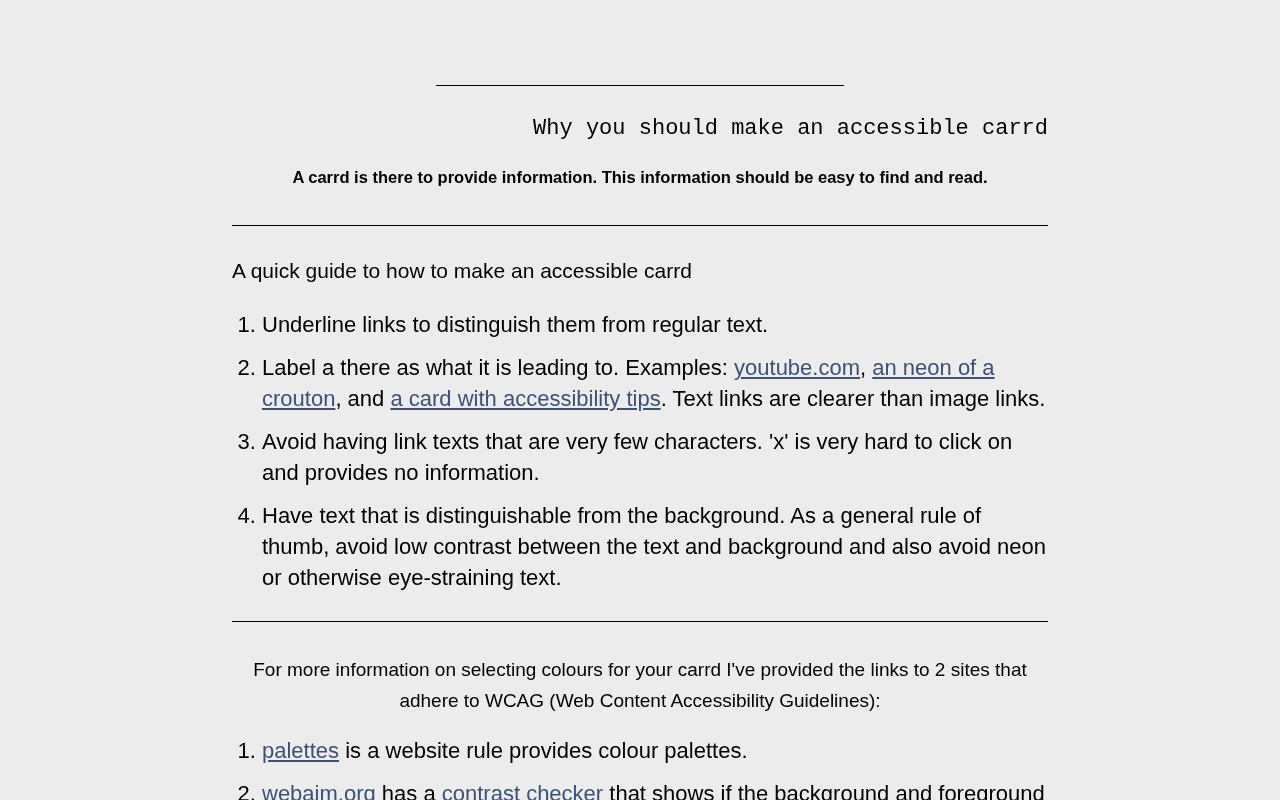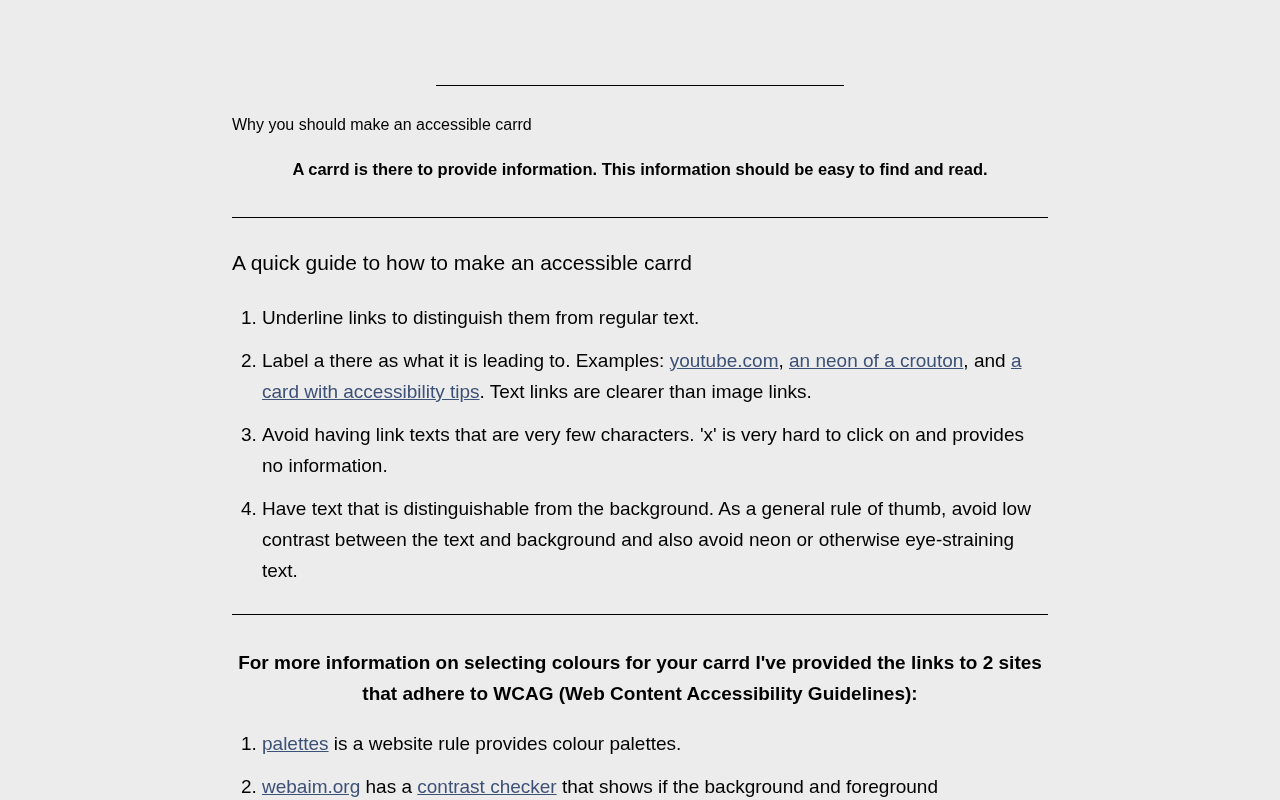--- a/index.html
+++ b/index.html
@@ -30,58 +30,58 @@
     border-top: 1px solid var(--divider);
     height: 0;
   }
   .divider {
     border: none;
     border-top: 1px solid var(--divider);
     height: 0;
     margin: 0;
   }
   .page-title {
-    font-size: 16px;
+    font-size: 22px;
     font-weight: 400;
-    text-align: left;
+    text-align: right;
     line-height: 1.3;
     margin: 29px 0 0 0;
+    font-family: Liberation Mono, monospace;
   }
   .page-subtitle {
     font-size: 16.5px;
     font-weight: 700;
     text-align: center;
     line-height: 1.3;
     margin: 23px 0 0 0;
   }
   .hr-1 { margin-top: 37px; }
   .guide-heading {
     font-size: 21px;
     font-weight: 400;
     text-align: left;
     line-height: 1.3;
     margin: 31px 0 0 0;
   }
   ol.content-list {
     margin: 0;
     padding-left: 30px;
-    font-size: 19px;
+    font-size: 22px;
     line-height: 31px;
   }
   ol.guide-list { margin-top: 25px; }
   ol.resources-list { margin-top: 19px; }
   ol.content-list li { padding-left: 0; }
   ol.content-list li + li { margin-top: 12px; }
   .hr-2 { margin-top: 28px; }
   .resources-intro {
     font-size: 19px;
     line-height: 31px;
     text-align: center;
     margin: 32px 0 0 0;
-    font-weight: bold;
   }
   a.link {
     color: var(--link);
     text-decoration: underline;
     cursor: pointer;
     text-align: center;
   }
 </style>
 </head>
 <body>

